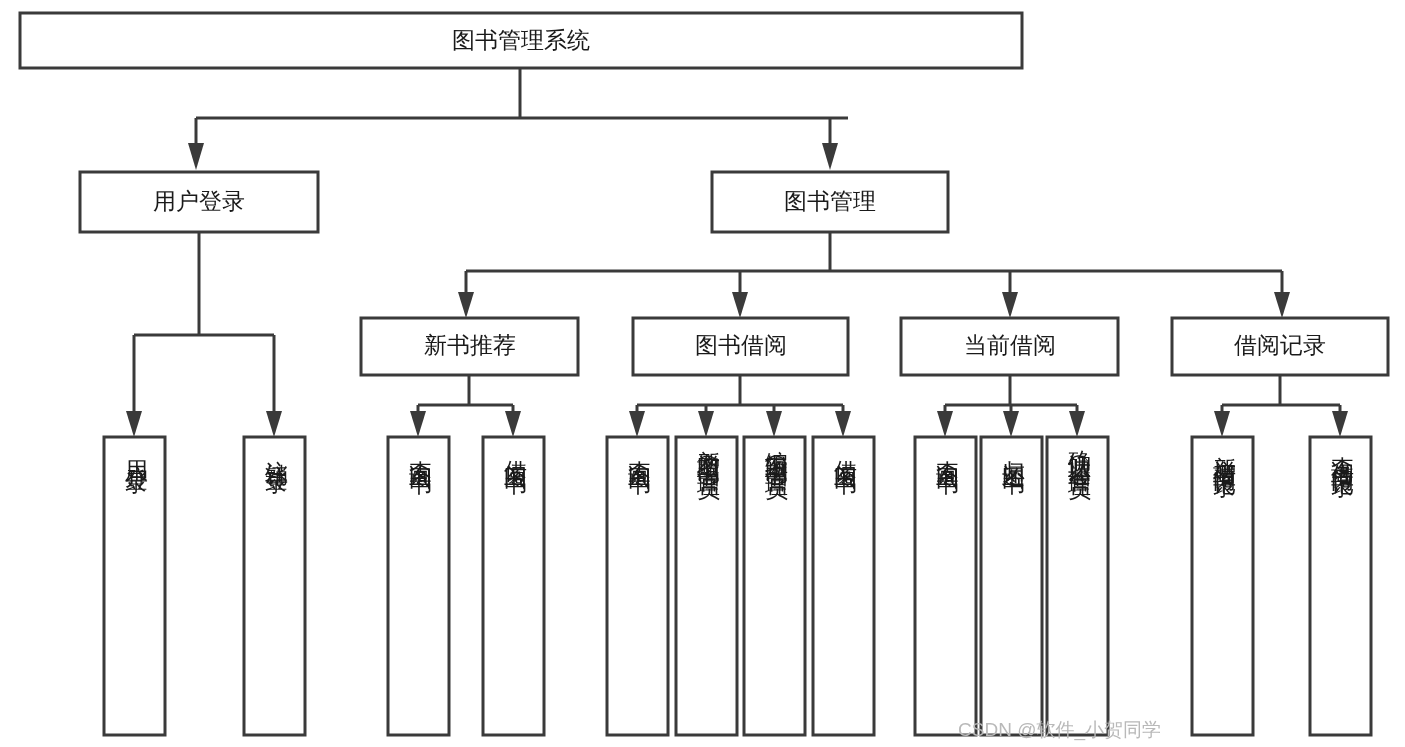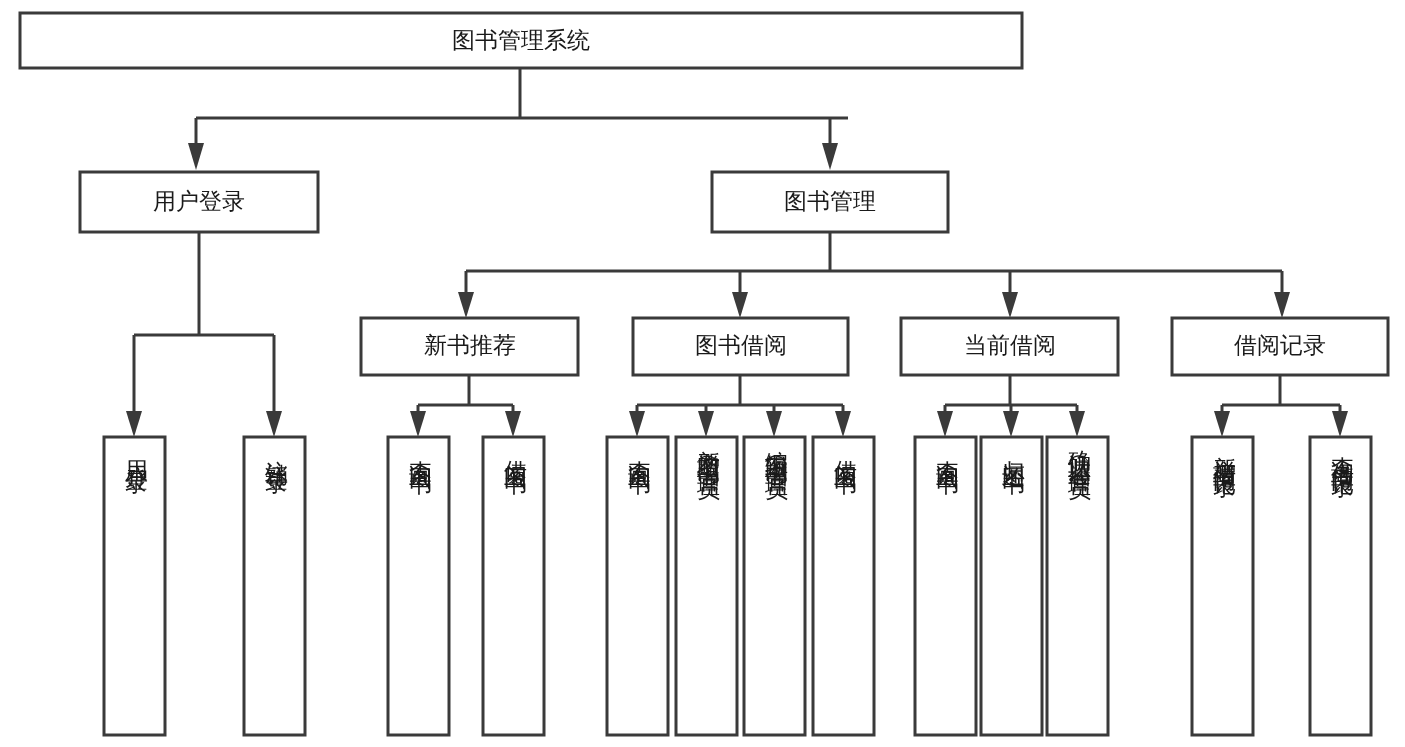--- a/index.html
+++ b/index.html
@@ -230,13 +230,14 @@
       <rect class="node-box" x="1192" y="437" width="61" height="298"></rect>
       <text class="leaf-label" x="1223" y="450">新增借阅记录</text>
     </g>
     <g>
       <rect class="node-box" x="1310" y="437" width="61" height="298"></rect>
       <text class="leaf-label" x="1341" y="450">查询借阅记录</text>
     </g>
 
   </svg>
 
+  <div class="watermark-text">CSDN @软件_小贺同学</div>
 </div>
 
 </body></html>

